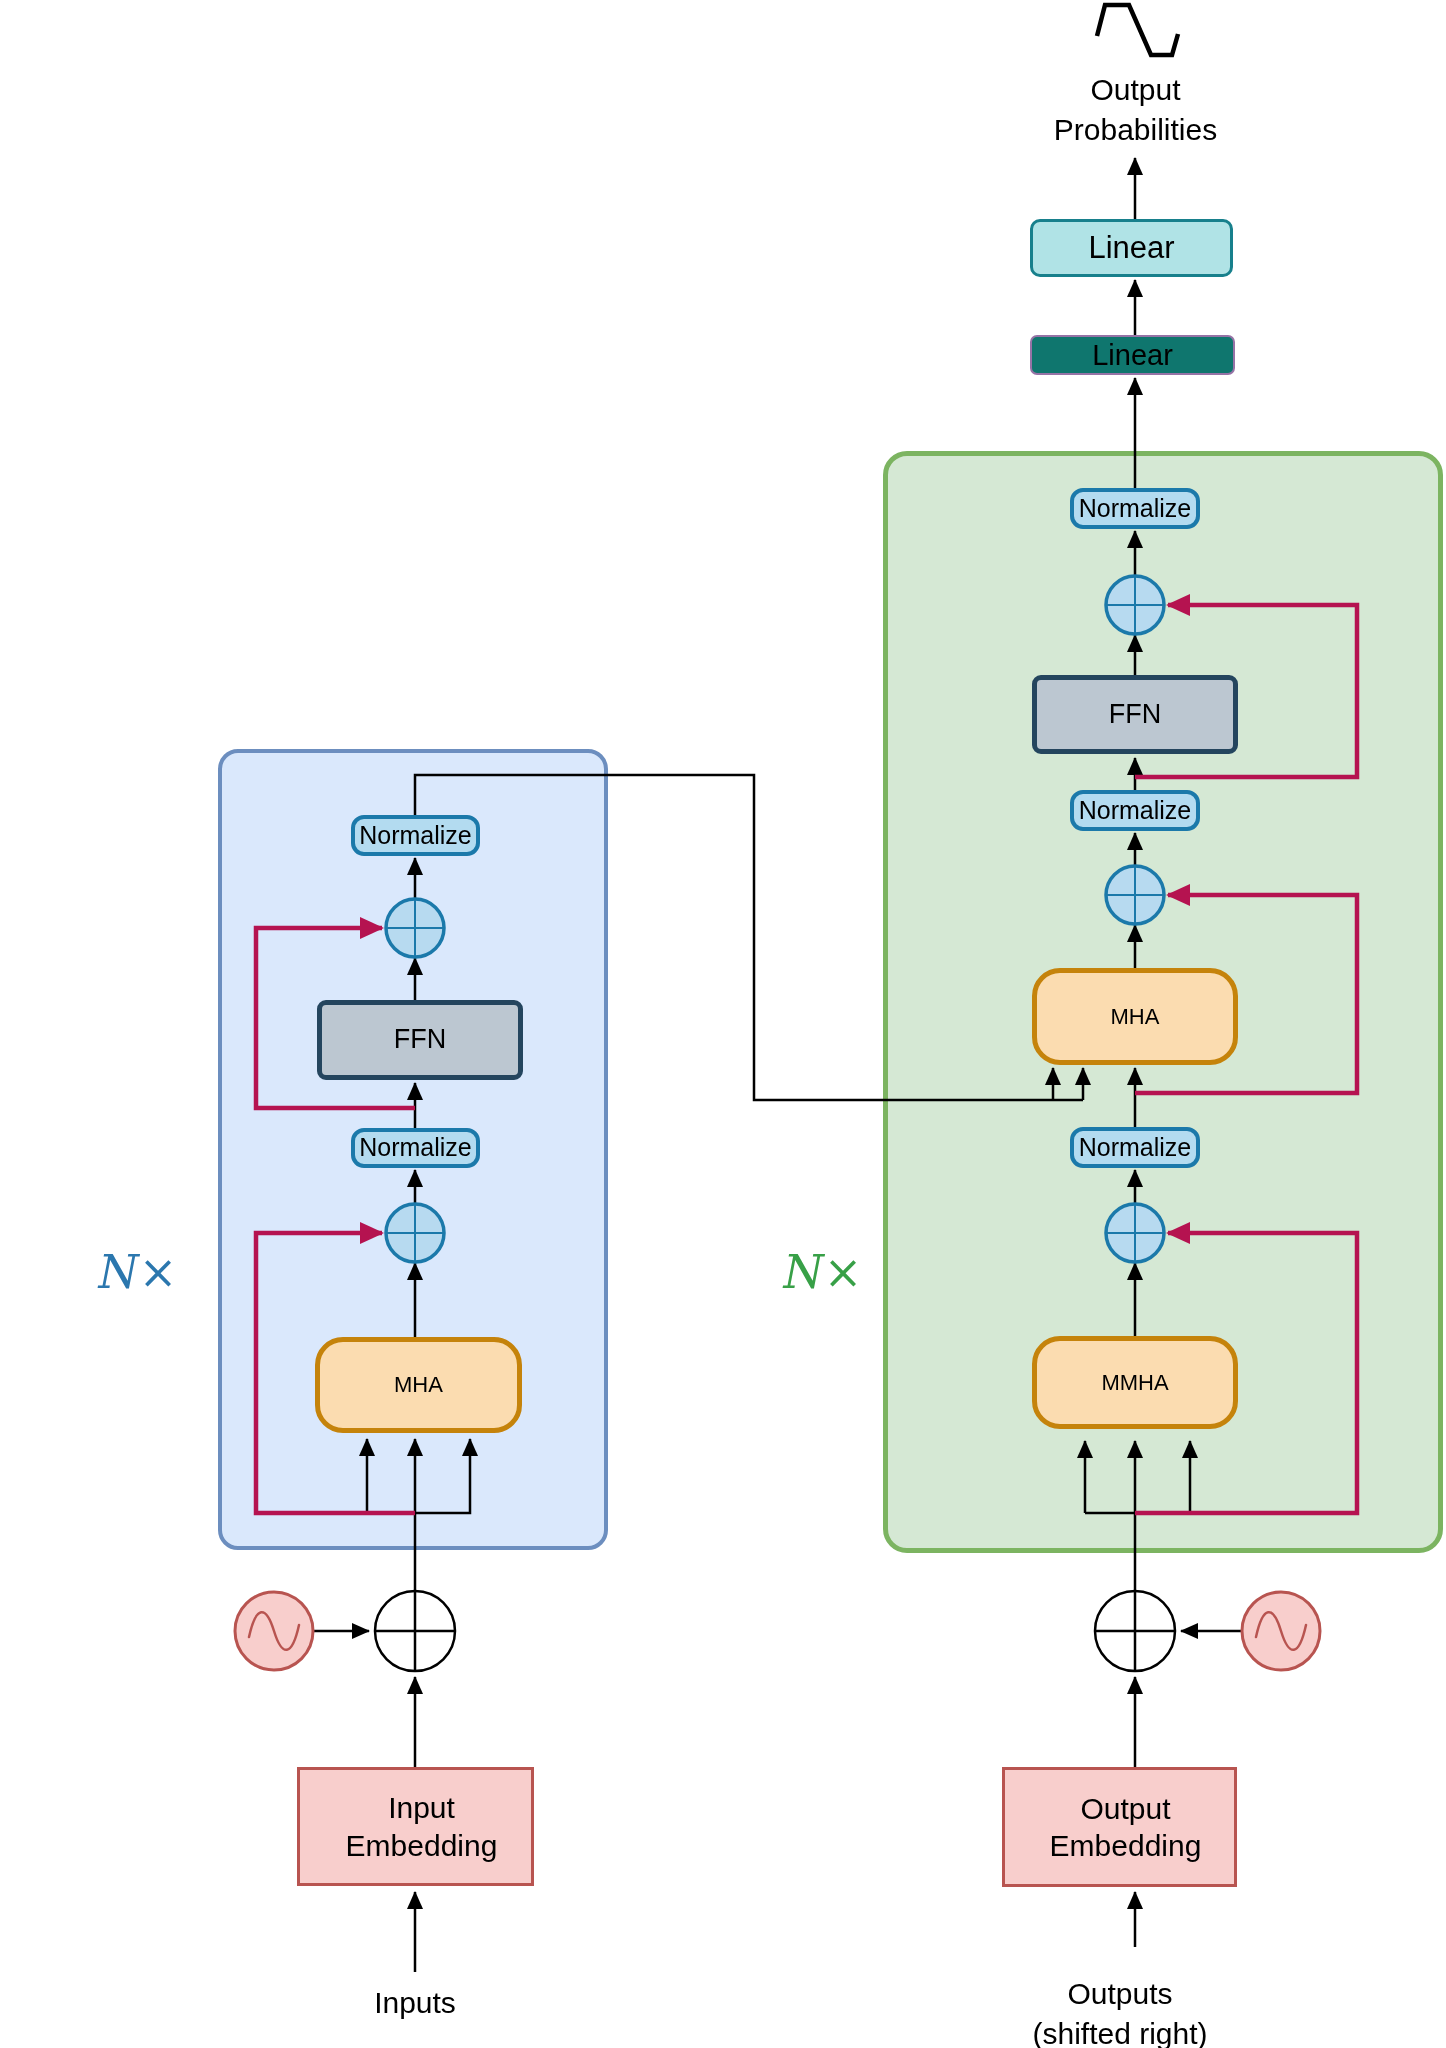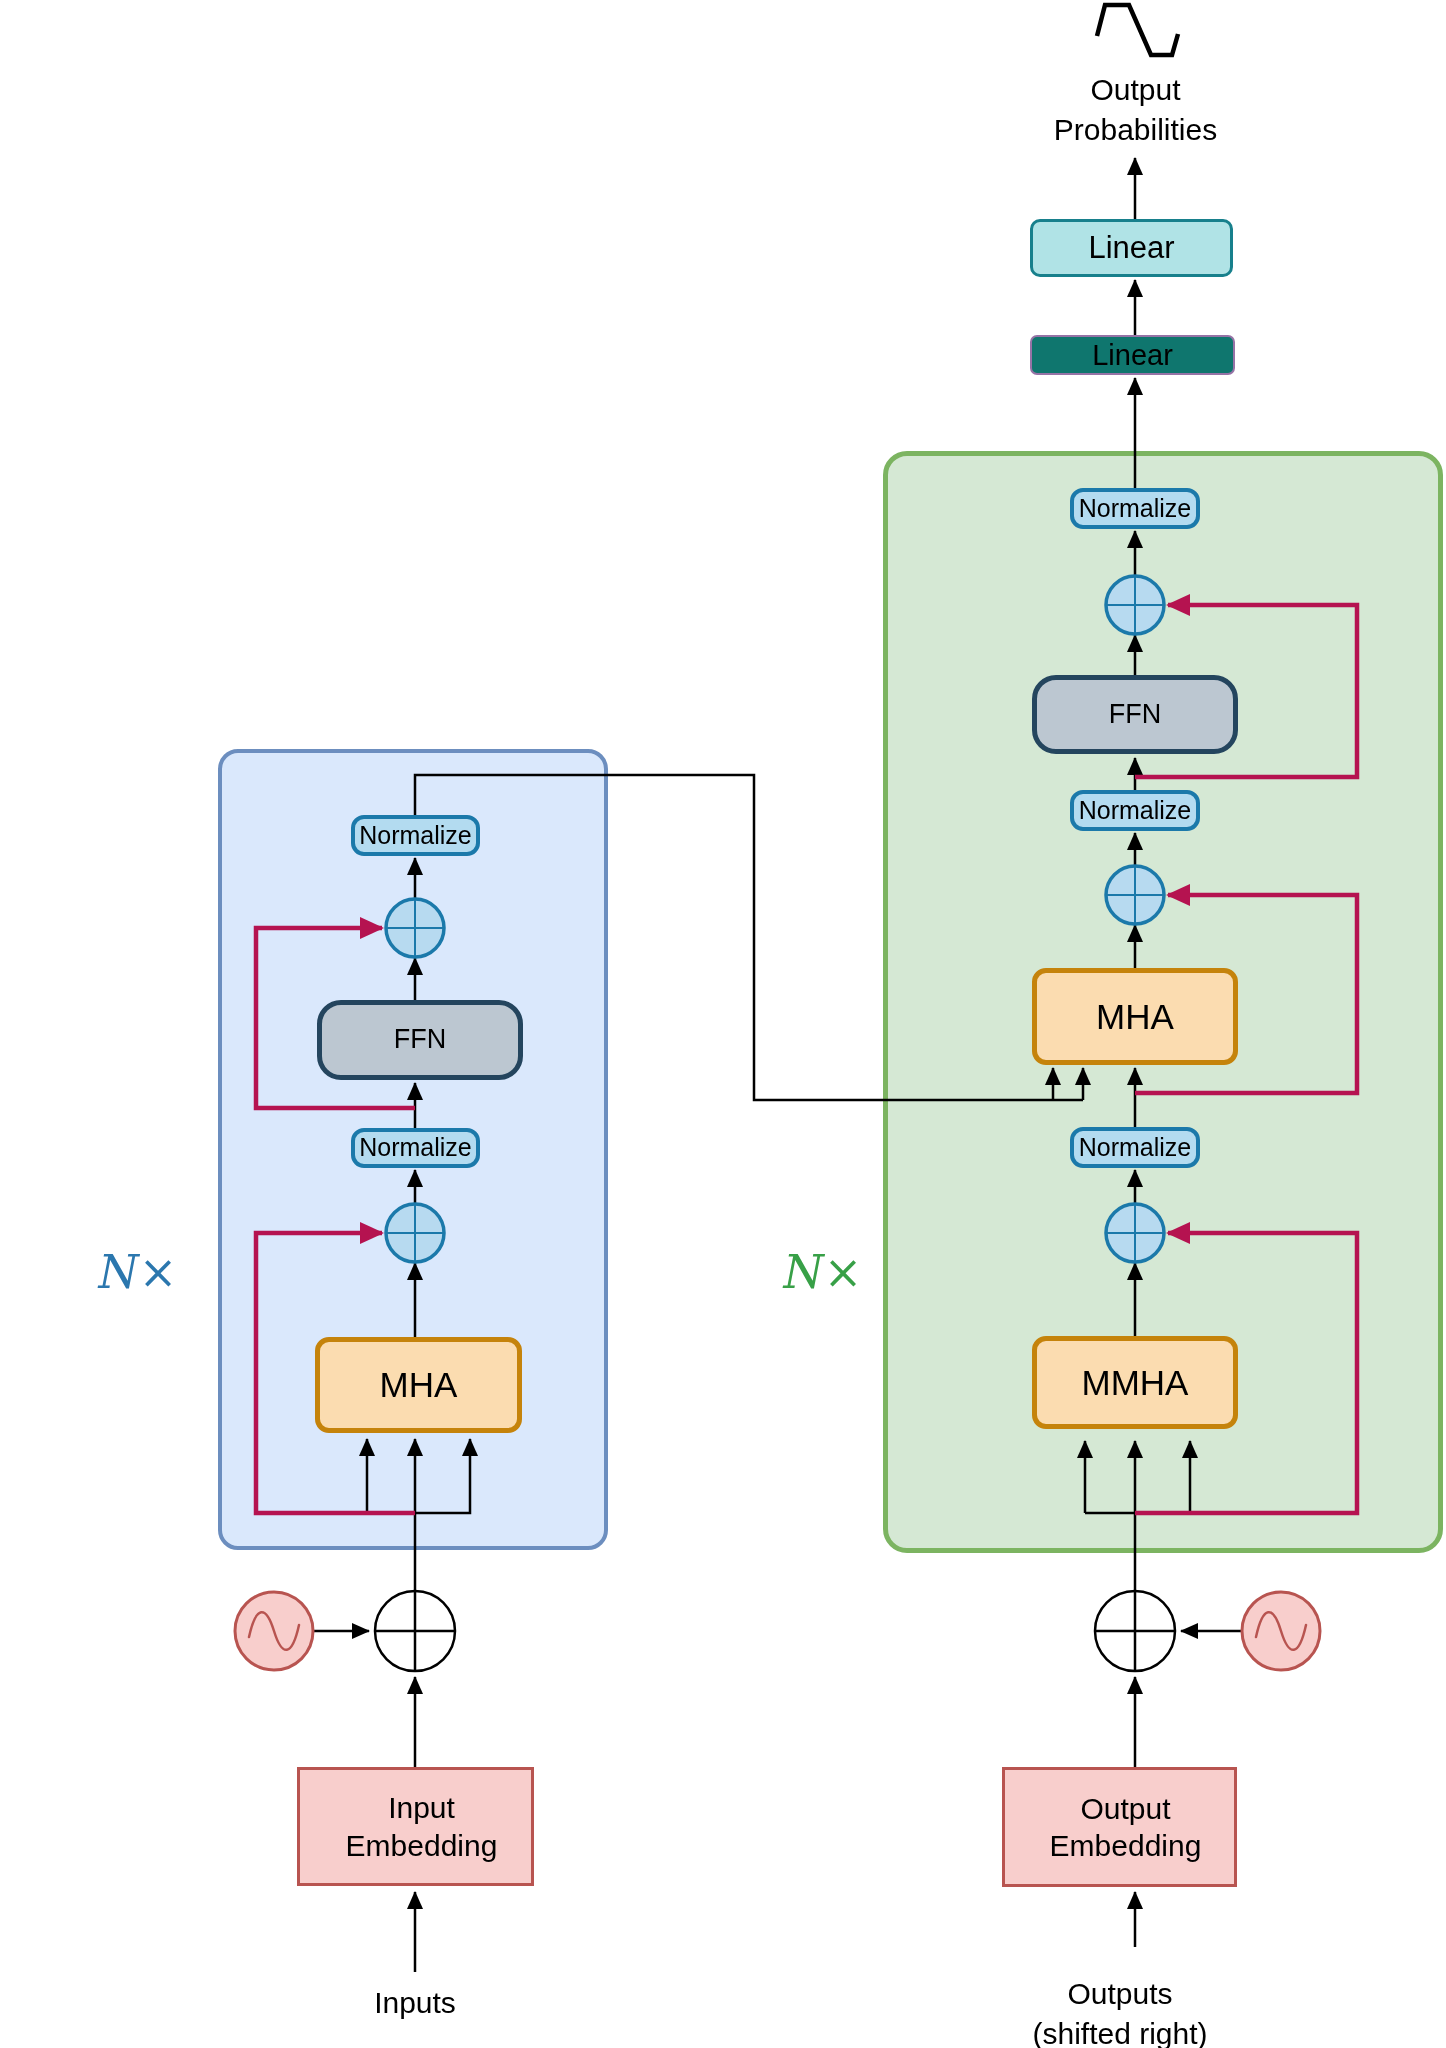--- a/index.html
+++ b/index.html
@@ -10,22 +10,22 @@
   .abs{position:absolute;box-sizing:border-box;}
   .container-frame{border-radius:24px;z-index:1;}
   .encoder-frame{background:#dae8fc;border:4px solid #6c8ebf;border-radius:20px;}
   .decoder-frame{background:#d5e8d4;border:5px solid #7cb461;}
   #wires{position:absolute;left:0;top:0;z-index:2;}
   .node{
     display:flex;align-items:center;justify-content:center;text-align:center;
     z-index:3;line-height:1.25;
   }
   .normalize-box{background:#b3dbf0;border:4px solid #1b79aa;border-radius:13px;font-size:25px;}
-  .ffn-box{background:#bcc7d1;border:5px solid #24455e;border-radius:24px;font-size:27px;}
-  .attn-box{background:#fbdcb0;border:5px solid #c5830b;border-radius:14px;font-size:35px;justify-content:center;}
+  .ffn-box{background:#bcc7d1;border:5px solid #24455e;border-radius:9px;font-size:27px;}
+  .attn-box{background:#fbdcb0;border:5px solid #c5830b;border-radius:28px;font-size:22px;justify-content:center;}
   .softmax-box{background:#b0e3e6;border:3px solid #17808c;border-radius:10px;font-size:31px;}
   .linear-box{background:#0f766e;border:2px solid #9673a6;border-radius:7px;font-size:29px;}
   .embed-box{background:#f8cecc;border:3px solid #b85450;font-size:30px;padding-left:12px;}
   .plain-label{z-index:3;display:flex;flex-direction:column;align-items:center;justify-content:flex-start;text-align:center;font-size:30px;line-height:1.33;}
   .repeat-label{
     z-index:3;font-family:"DejaVu Serif", serif;font-style:italic;font-size:46px;
     display:flex;align-items:center;justify-content:center;
   }
   .repeat-blue{color:#2b77ae;}
   .repeat-green{color:#38a047;}

